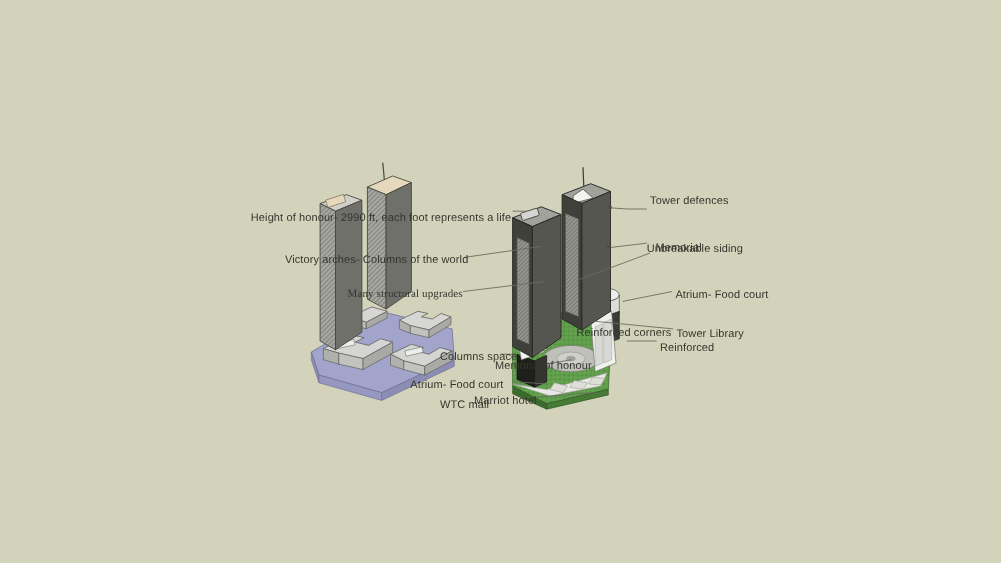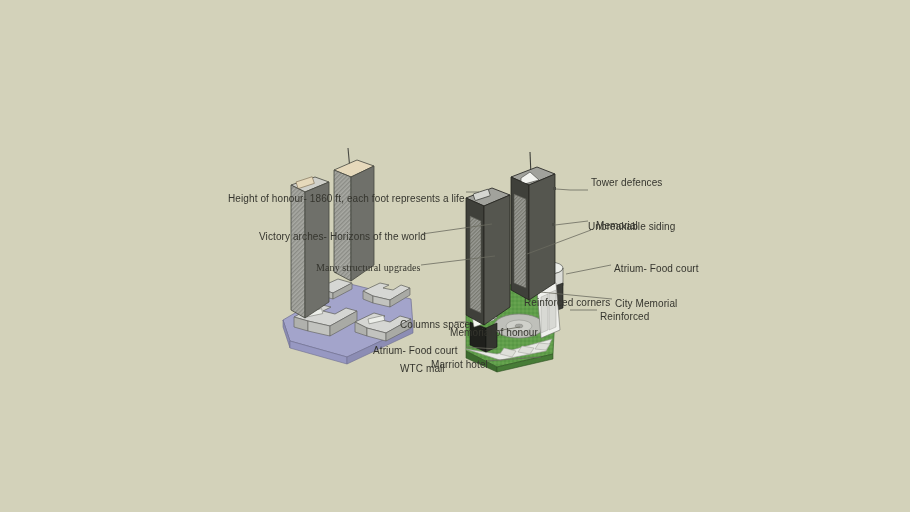--- a/index.html
+++ b/index.html
@@ -168,37 +168,37 @@
       <line x1="566" y1="274" x2="611" y2="265"></line>
       <line x1="540" y1="292" x2="612" y2="299"></line>
       <line x1="570" y1="310" x2="597" y2="310"></line>
       <line x1="455" y1="322" x2="468" y2="322"></line>
       <line x1="496" y1="331" x2="520" y2="327"></line>
       <line x1="466" y1="347" x2="497" y2="349"></line>
       <line x1="487" y1="361" x2="541" y2="357"></line>
     </g>
   </svg>
 
-  <div class="lbl" style="left:228px;top:193px;">Height of honour- 1860 ft, each foot represents a life</div>
-
-  <div class="lbl" style="left:259px;top:231px;">Victory arches- Horizons of the world</div>
+  <div class="lbl" style="left:228px;top:193px;">Height of honour- 2990 ft, each foot represents a life</div>
+
+  <div class="lbl" style="left:259px;top:231px;">Victory arches- Columns of the world</div>
 
   <div class="lbl" style="left:316px;top:262px;font-family:Liberation Serif, serif;">Many structural upgrades</div>
 
   <div class="lbl" style="left:591px;top:177px;">Tower defences</div>
 
   <div class="lbl" style="left:596px;top:220px;">Memorial</div>
 
   <div class="lbl" style="left:588px;top:221px;">Unbreakable siding</div>
 
   <div class="lbl" style="left:524px;top:258px;margin-top:39px;">Reinforced corners</div>
 
   <div class="lbl" style="left:614px;top:263px;">Atrium- Food court</div>
 
-  <div class="lbl" style="left:615px;top:298px;">City Memorial</div>
+  <div class="lbl" style="left:615px;top:298px;">Tower Library</div>
 
   <div class="lbl" style="left:600px;top:311px;">Reinforced</div>
 
   <div class="lbl" style="left:400px;top:319px;">Columns space</div>
 
   <div class="lbl" style="left:411px;top:327px;padding-left:39px;">Memorial of honour</div>
 
   <div class="lbl" style="left:373px;top:345px;">Atrium- Food court</div>
 
   <div class="lbl" style="left:400px;top:352px;margin-top:11px;">WTC mall</div>

